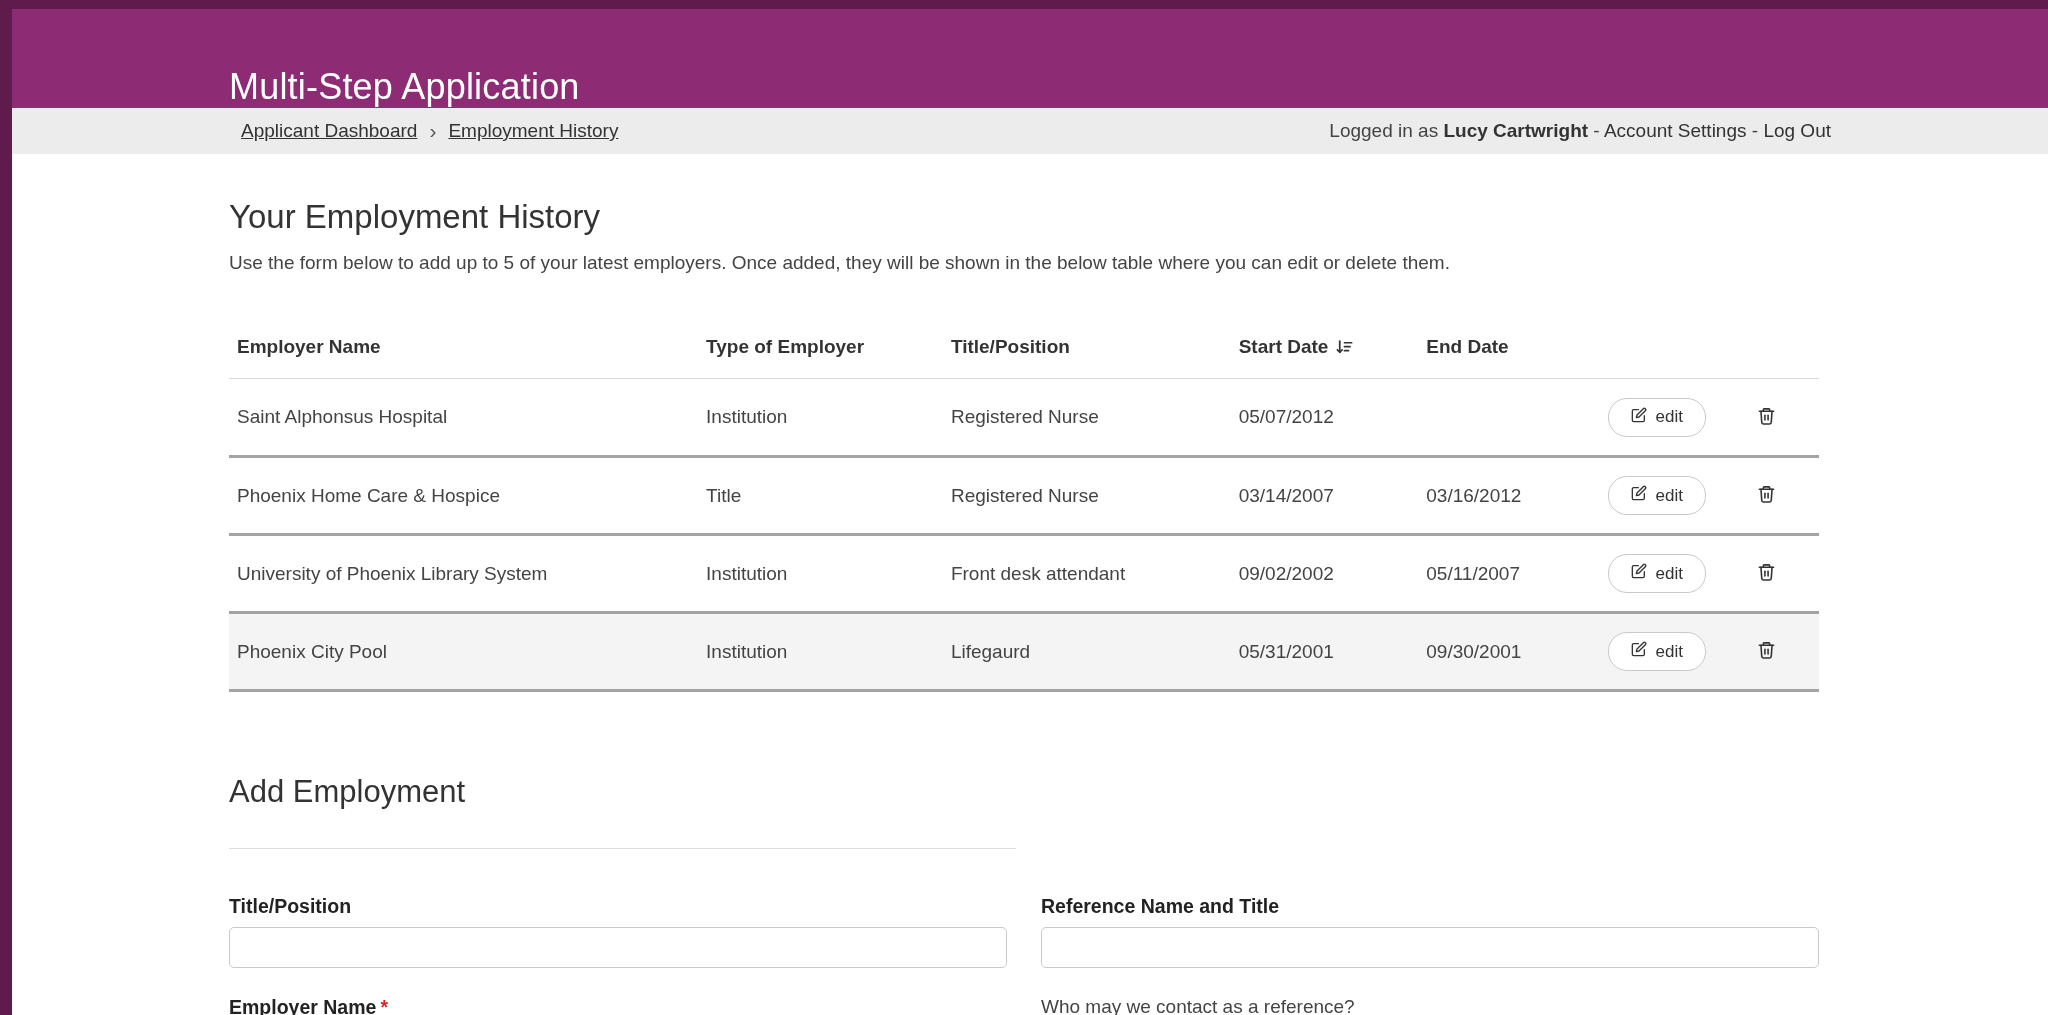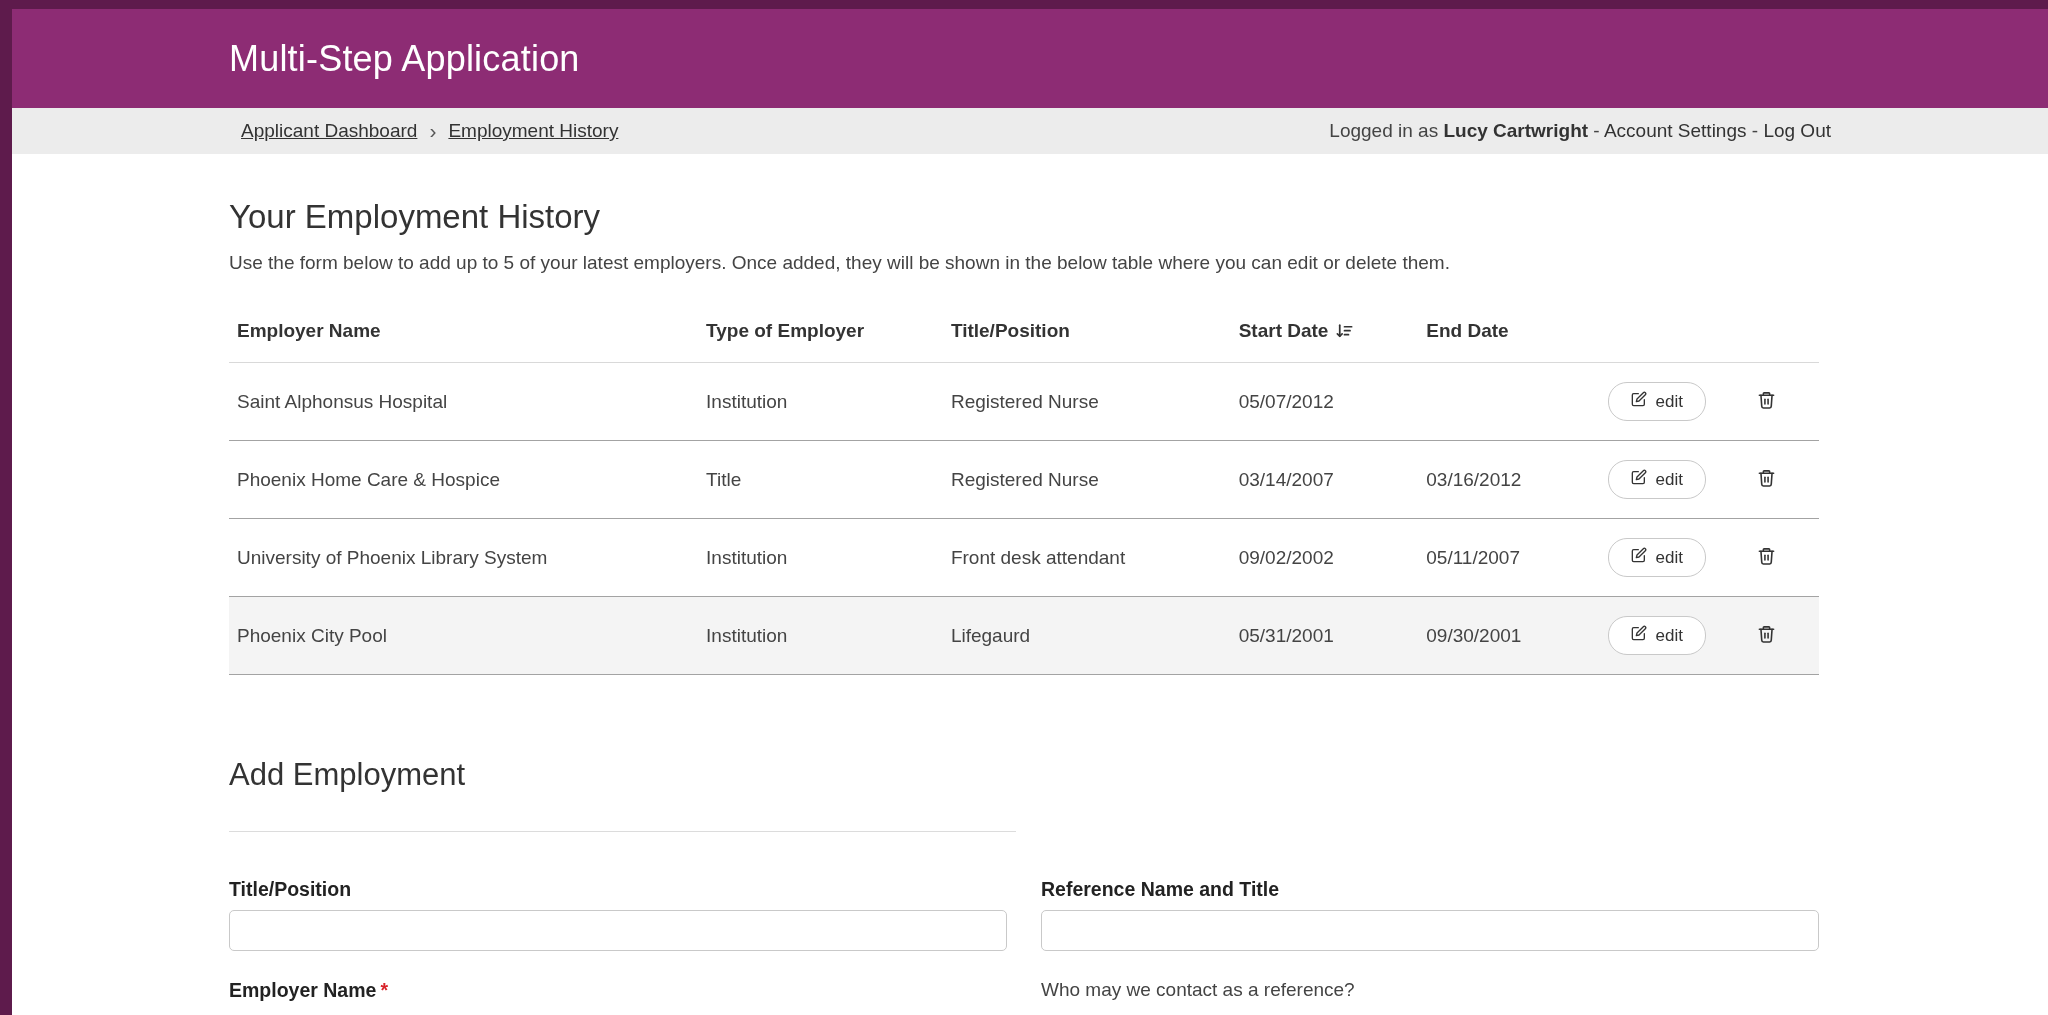--- a/index.html
+++ b/index.html
@@ -19,21 +19,21 @@
   .frame-left {
     position: absolute; left: 0; top: 0; width: 12px; height: 1015px;
     background: #5e1b4c; z-index: 50;
   }
 
   
   .app-header {
     background: #8d2c74;
     height: 99px;
     display: flex;
-    align-items: center;
+    align-items: flex-end;
   }
   .container { width: 1590px; margin: 0 auto; }
   .app-title {
     color: #ffffff;
     font-size: 36px;
     font-weight: 400;
     letter-spacing: 0.2px;
   }
 
   
@@ -58,42 +58,42 @@
   
   .page-heading {
     font-size: 33px;
     font-weight: 500;
     color: #333;
     margin: 44px 0 16px;
   }
   .intro-text {
     font-size: 19px;
     color: #444;
-    margin: 0 0 28px;
+    margin: 0 0 44px;
   }
 
   table.emp-table {
     width: 100%;
     border-collapse: collapse;
   }
   .emp-table th {
     text-align: left;
     font-size: 19px;
     font-weight: 600;
     color: #333;
     padding: 18px 8px 20px;
     border-bottom: 1px solid #d9d9d9;
     white-space: nowrap;
   }
   .emp-table td {
     font-size: 19px;
     color: #444;
     padding: 0 8px;
     height: 78px;
-    border-bottom: 1px solid #a3a3a3;
+    border-bottom: 3px solid #a3a3a3;
   }
   .emp-table tr.striped td { background: #f4f4f4; }
   .col-employer { width: 29.5%; }
   .col-type     { width: 15.4%; }
   .col-title    { width: 18.1%; }
   .col-start    { width: 11.8%; }
   .col-end      { width: 11.4%; }
   .col-edit     { width: 9.0%; }
   .col-del      { width: 4.8%; }
 

